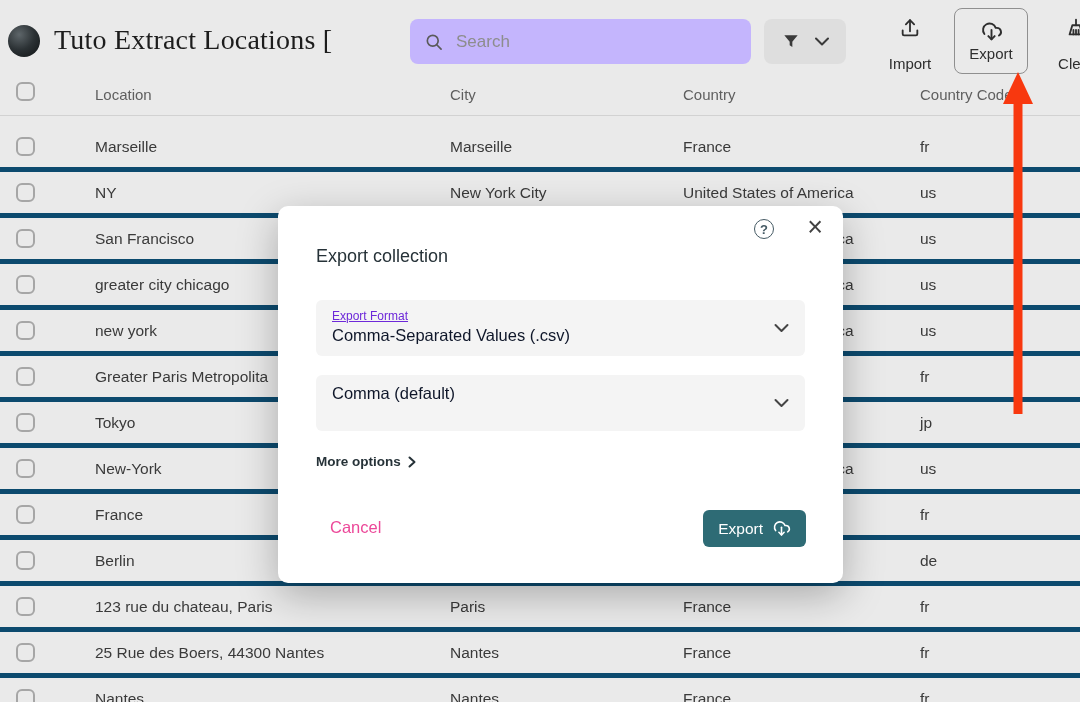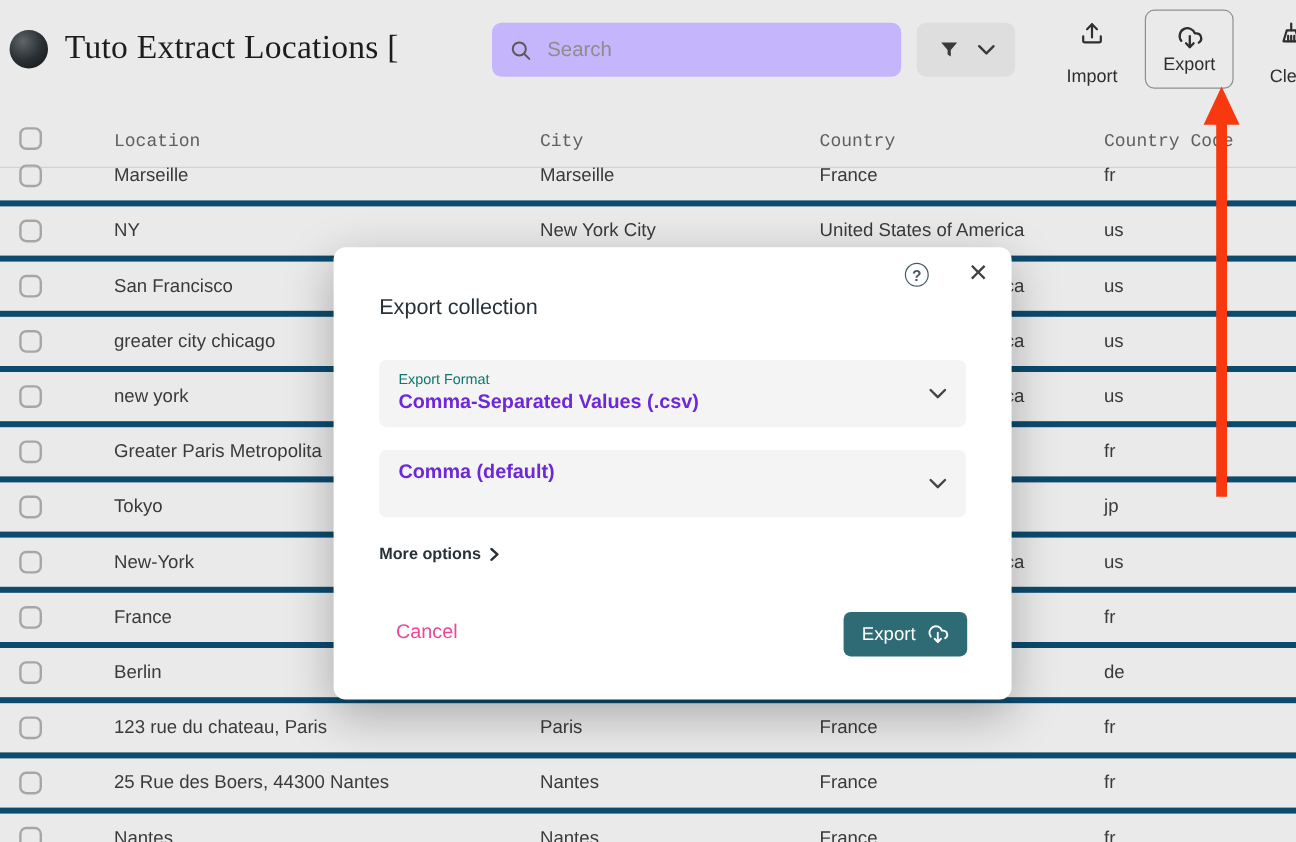--- a/index.html
+++ b/index.html
@@ -41,22 +41,22 @@
   .tool-import { left:878px; top:17px; width:64px; }
   .tool-clear  { left:1040px; top:17px; width:72px; }
   .tool-export {
     position:absolute; left:954px; top:8px; width:74px; height:66px;
     border:1px solid #8f8f8f; border-radius:8px;
     display:flex; flex-direction:column; align-items:center; justify-content:center;
     gap:2px; font-size:15px; color:#2e2e2e; cursor:pointer;
   }
   
   .thead {
-    position:absolute; top:96px; left:0; width:1080px; height:44px;
-    font-size:15px; color:#5f5f5f; border-bottom:1px solid #d2d2d2;font-family:Liberation Mono, monospace;
+    position:absolute; top:72px; left:0; width:1080px; height:44px;
+    font-size:15px; color:#5f5f5f; border-bottom:1px solid #d2d2d2;
   }
   .hcell { position:absolute; top:50%; transform:translateY(-50%); white-space:nowrap; }
   .c-loc     { left:95px; }
   .c-city    { left:450px; }
   .c-country { left:683px; }
   .c-code    { left:920px; }
   .rows { position:absolute; top:126px; left:0; width:1080px; }
   .row {
     position:relative; height:46px; border-bottom:5px solid #0c4a6e;
     font-size:15.5px; color:#3a3a3a;padding-left:44px;
@@ -86,22 +86,22 @@
   .close {
     position:absolute; right:20px; top:8px; font-size:27px; color:#424242;
     line-height:1; cursor:pointer;
   }
   .field {
     position:absolute; left:38px; width:489px; height:56px;
     background:#f4f4f4; border-radius:6px; padding:9px 16px; cursor:pointer;
   }
   .f1 { top:94px; }
   .f2 { top:169px; }
-  .flabel { font-size:12px; color:#0f766e; margin-bottom:3px; }
-  .fvalue { font-size:16.5px; color:#6d28d9; white-space:nowrap;font-weight:bold; }
+  .flabel { font-size:12px; color:#6d28d9; margin-bottom:3px;text-decoration:underline; }
+  .fvalue { font-size:16.5px; color:#0f172a; white-space:nowrap; }
   .chev { position:absolute; right:16px; top:50%; transform:translateY(-50%); }
   .more {
     position:absolute; left:38px; top:248px; font-size:13.5px; font-weight:bold;
     color:#263238; display:flex; align-items:center; gap:7px; cursor:pointer;
   }
   .cancel {
     position:absolute; left:52px; top:312px; font-size:16.5px; color:#ec4899; cursor:pointer;
   }
   .export-btn {
     position:absolute; right:37px; top:304px; height:37px;

